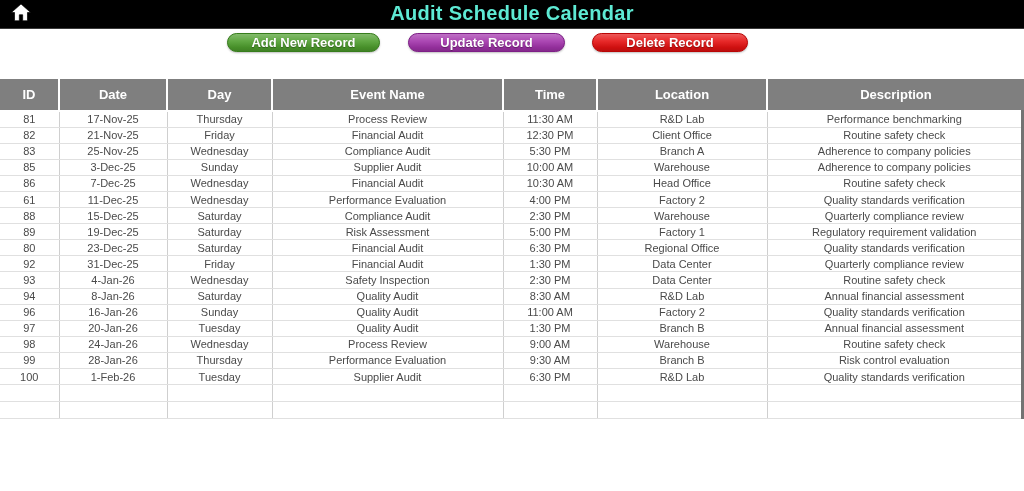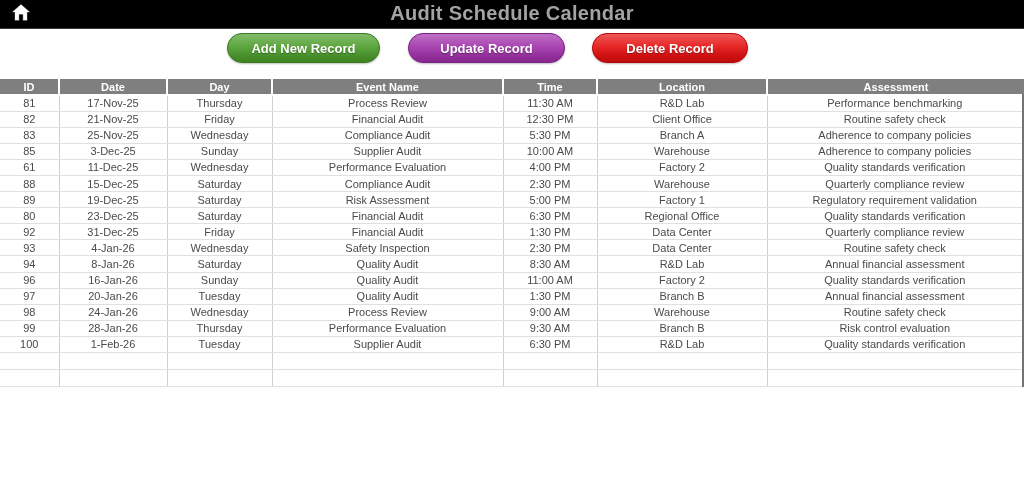--- a/index.html
+++ b/index.html
@@ -12,56 +12,56 @@
     background:var(--topbar-bg,#000);
     border-bottom:1px solid #3a3a3a;
   }
   .home-btn {
     position:absolute; left:9px; top:3px; width:24px; height:23px;
     display:flex; align-items:center; justify-content:center; cursor:pointer;
   }
   .home-btn svg { width:22px; height:21px; }
   .app-title {
     position:absolute; left:0; right:0; top:2px; text-align:center;
-    color:#a3a3a3; font-size:20px; font-weight:bold; letter-spacing:.3px;
+    color:#5eead4; font-size:20px; font-weight:bold; letter-spacing:.3px;
   }
 
   
   .toolbar { position:relative; width:1024px; height:50px; background:#fff; }
   .pill-btn {
-    position:absolute; top:4px; height:30px; border-radius:15px;
+    position:absolute; top:4px; height:19px; border-radius:15px;
     color:#fff; font-weight:bold; font-size:13px;
     display:flex; align-items:center; justify-content:center;
     cursor:pointer; text-shadow:0 1px 1px rgba(0,0,0,.35);
     background-image:linear-gradient(to bottom,
         rgba(255,255,255,.30) 0%, rgba(255,255,255,.10) 42%,
         rgba(0,0,0,.10) 80%, rgba(0,0,0,.18) 100%);
     box-shadow:0 1px 2px rgba(0,0,0,.25);
   }
   .btn-add    { left:227px; width:153px; background-color:var(--add-green,#4e9e2d);   border:1px solid #377d1d; }
   .btn-update { left:408px; width:157px; background-color:var(--update-purple,#a233ab); border:1px solid #7e2087; }
   .btn-delete { left:592px; width:156px; background-color:var(--delete-red,#e51111);  border:1px solid #b90606; }
 
   
   table { border-collapse:collapse; table-layout:fixed; width:1024px; }
   th {
     background:var(--header-bg,#7f7f7f); color:#fff;
-    font-size:11px; font-weight:bold; height:16px;
-    border:2px solid #ffffff; border-top:none; padding:0;
+    font-size:13px; font-weight:bold; height:16px;
+    border:2px solid #ffffff; border-top:none; padding:8px;
   }
   th:first-child { border-left:none; }
   th:last-child  { border-right:none; }
   td {
     height:16.1px; font-size:11px; color:#4a4a4a; text-align:center;
     border-top:1px solid #e0e0e0; border-bottom:1px solid #e0e0e0;
     border-left:1px solid #cfcfcf; border-right:1px solid #cfcfcf;
     padding:0; white-space:nowrap; overflow:hidden;
   }
   td:first-child { border-left:none; }
-  td:last-child  { border-right:4px solid #737373; }
+  td:last-child  { border-right:6px solid #737373; }
   tr[data-name="empty-row"] td { height:17px; }
 </style>
 </head>
 <body>
 
 <div class="topbar" data-name="title-bar">
   <div class="home-btn" data-name="home-button">
     <span data-name="home-icon">
       <svg viewBox="0 0 24 24">
         <path d="M12 2.2 L23 12 L19.4 12 L19.4 21.5 L13.9 21.5 L13.9 14.6 L10.1 14.6 L10.1 21.5 L4.6 21.5 L4.6 12 L1 12 Z" fill="#ffffff" stroke="#000000" stroke-width="0.8"></path>
@@ -88,21 +88,21 @@
       <col style="width: 257px;">
     </colgroup>
   <thead>
     <tr data-name="table-header-row">
         <th data-name="column-header">ID</th>
         <th data-name="column-header">Date</th>
         <th data-name="column-header">Day</th>
         <th data-name="column-header">Event Name</th>
         <th data-name="column-header">Time</th>
         <th data-name="column-header">Location</th>
-        <th data-name="column-header">Assessment</th>
+        <th data-name="column-header">Description</th>
       </tr>
   </thead>
   <tbody data-name="table-body">
       <tr data-name="table-row">
         <td data-name="cell">81</td>
         <td data-name="cell">17-Nov-25</td>
         <td data-name="cell">Thursday</td>
         <td data-name="cell">Process Review</td>
         <td data-name="cell">11:30 AM</td>
         <td data-name="cell">R&amp;D Lab</td>
@@ -129,20 +129,29 @@
       <tr data-name="table-row">
         <td data-name="cell">85</td>
         <td data-name="cell">3-Dec-25</td>
         <td data-name="cell">Sunday</td>
         <td data-name="cell">Supplier Audit</td>
         <td data-name="cell">10:00 AM</td>
         <td data-name="cell">Warehouse</td>
         <td data-name="cell">Adherence to company policies</td>
       </tr>
       <tr data-name="table-row">
+        <td data-name="cell">86</td>
+        <td data-name="cell">7-Dec-25</td>
+        <td data-name="cell">Wednesday</td>
+        <td data-name="cell">Financial Audit</td>
+        <td data-name="cell">10:30 AM</td>
+        <td data-name="cell">Head Office</td>
+        <td data-name="cell">Routine safety check</td>
+      </tr>
+      <tr data-name="table-row">
         <td data-name="cell">61</td>
         <td data-name="cell">11-Dec-25</td>
         <td data-name="cell">Wednesday</td>
         <td data-name="cell">Performance Evaluation</td>
         <td data-name="cell">4:00 PM</td>
         <td data-name="cell">Factory 2</td>
         <td data-name="cell">Quality standards verification</td>
       </tr>
       <tr data-name="table-row">
         <td data-name="cell">88</td>

